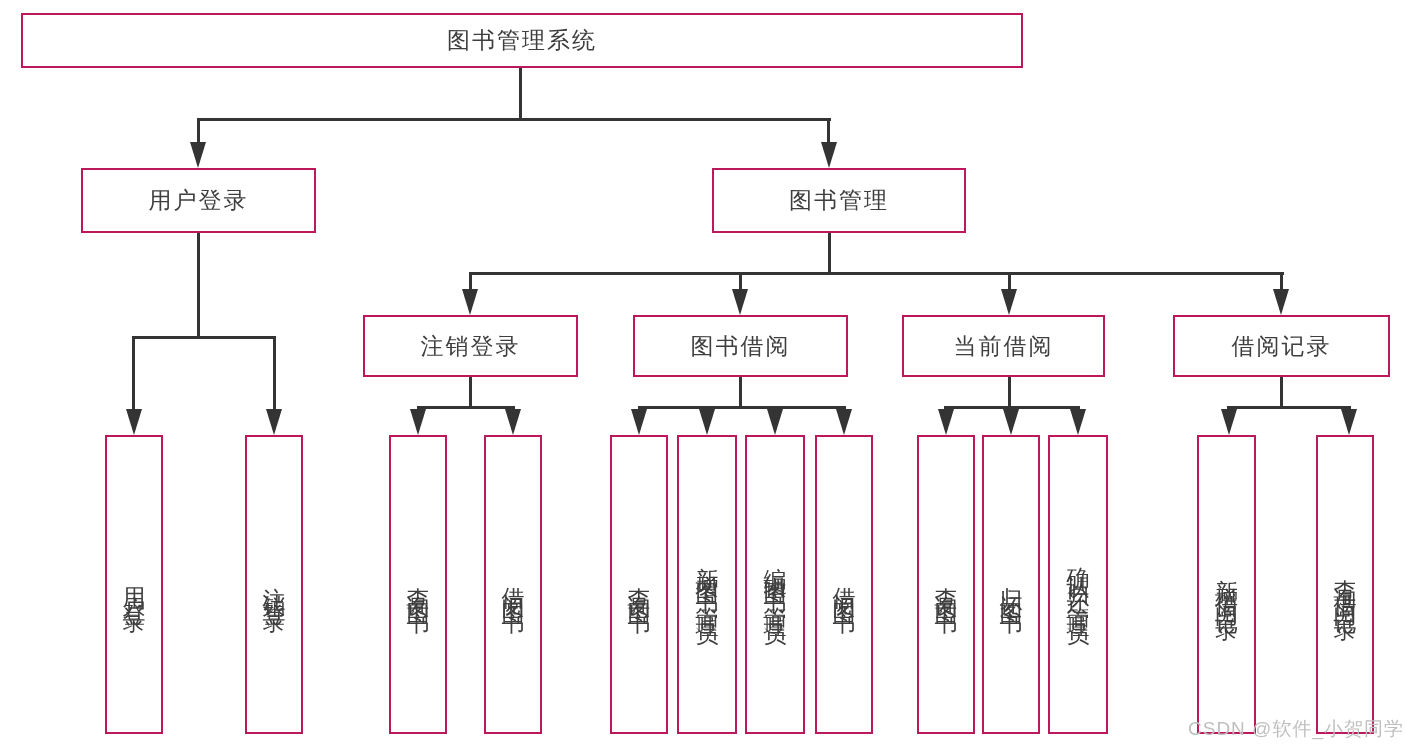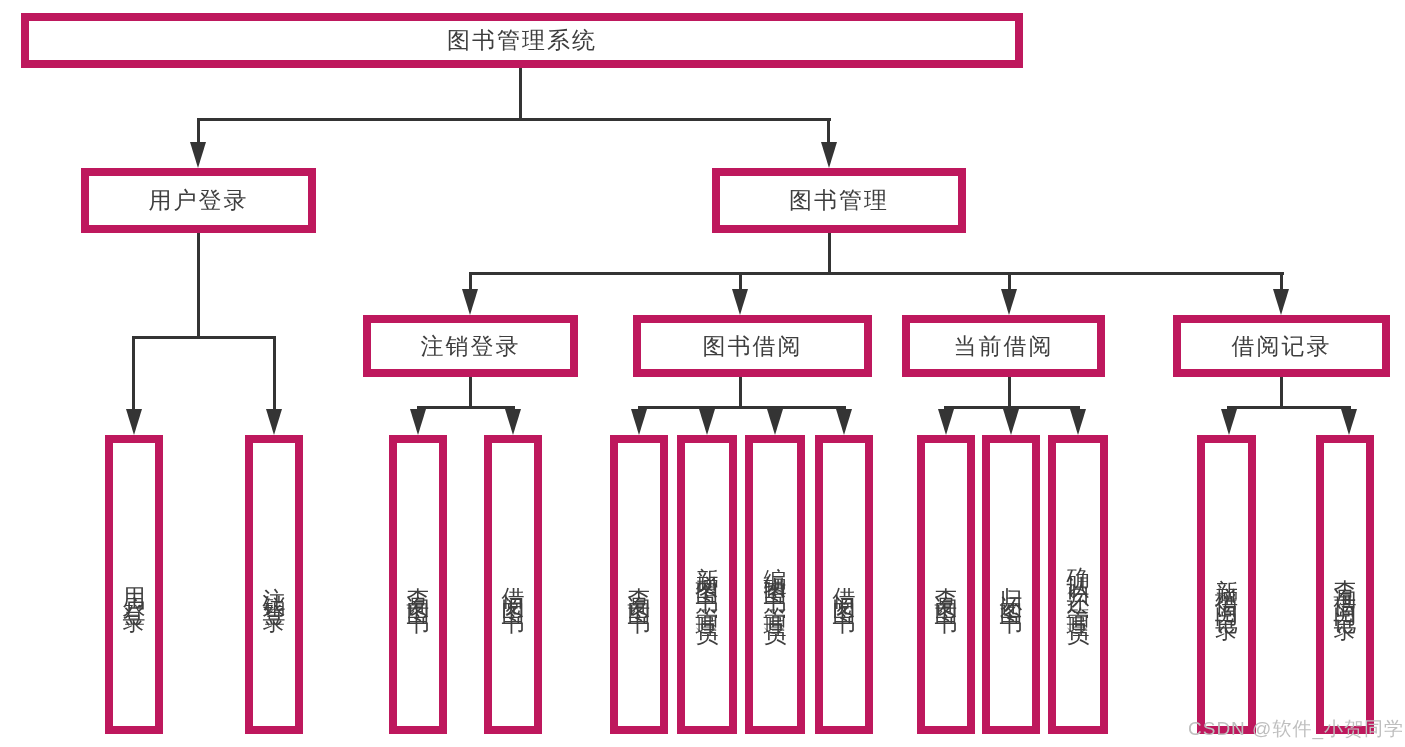--- a/index.html
+++ b/index.html
@@ -7,21 +7,21 @@
     position: relative;
     width: 1405px;
     height: 747px;
     background: #ffffff;
     font-family: "Liberation Sans", "DejaVu Sans", sans-serif;
     overflow: hidden;
   }
   .box {
     position: absolute;
     box-sizing: border-box;
-    border: 8px solid #be185d;
+    border: 2px solid #be185d;
     background: #ffffff;
     display: flex;
     align-items: center;
     justify-content: center;
     color: #3e3e3e;
     font-size: 23px;
     letter-spacing: 2px;
     white-space: nowrap;
   }
   .vtext {
@@ -85,21 +85,21 @@
   <div class="line" style="left:469px; top:272px; width:3px; height:19px;"></div>
   <div class="arrow" style="left:462px; top:289px;"></div>
   <div class="line" style="left:739px; top:272px; width:3px; height:19px;"></div>
   <div class="arrow" style="left:732px; top:289px;"></div>
   <div class="line" style="left:1008px; top:272px; width:3px; height:19px;"></div>
   <div class="arrow" style="left:1001px; top:289px;"></div>
   <div class="line" style="left:1280px; top:272px; width:3px; height:19px;"></div>
   <div class="arrow" style="left:1273px; top:289px;"></div>
 
   <div class="box" style="left:363px; top:315px; width:215px; height:62px;">注销登录</div>
-  <div class="box" style="left:633px; top:315px; width:239px; height:62px;">图书借阅</div>
+  <div class="box" style="left:633px; top:315px; width:215px; height:62px;">图书借阅</div>
   <div class="box" style="left:902px; top:315px; width:203px; height:62px;">当前借阅</div>
   <div class="box" style="left:1173px; top:315px; width:217px; height:62px;">借阅记录</div>
 
   <div class="line" style="left:469px; top:377px; width:3px; height:31px;"></div>
   <div class="line" style="left:417px; top:406px; width:98px; height:3px;"></div>
   <div class="arrow" style="left:410px; top:409px;"></div>
   <div class="arrow" style="left:505px; top:409px;"></div>
 
   <div class="line" style="left:739px; top:377px; width:3px; height:31px;"></div>
   <div class="line" style="left:638px; top:406px; width:208px; height:3px;"></div>

